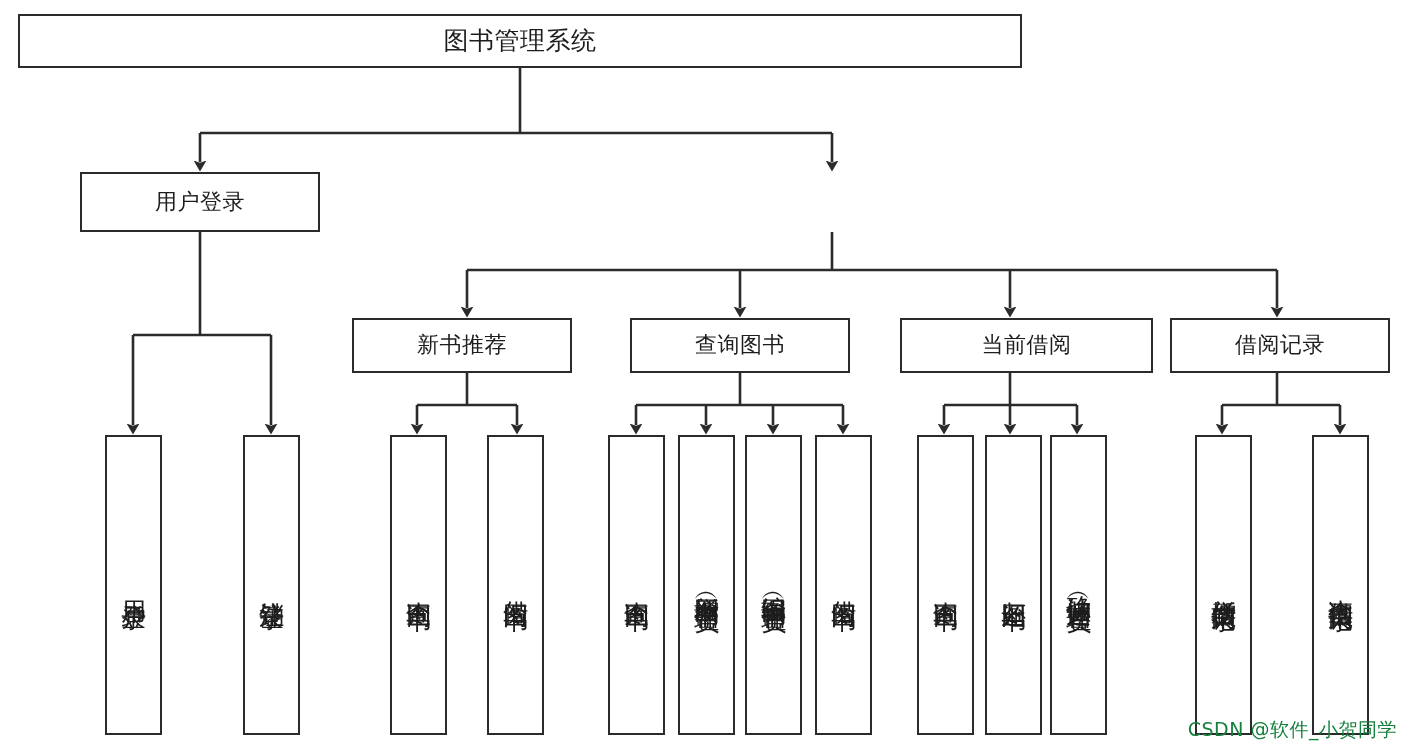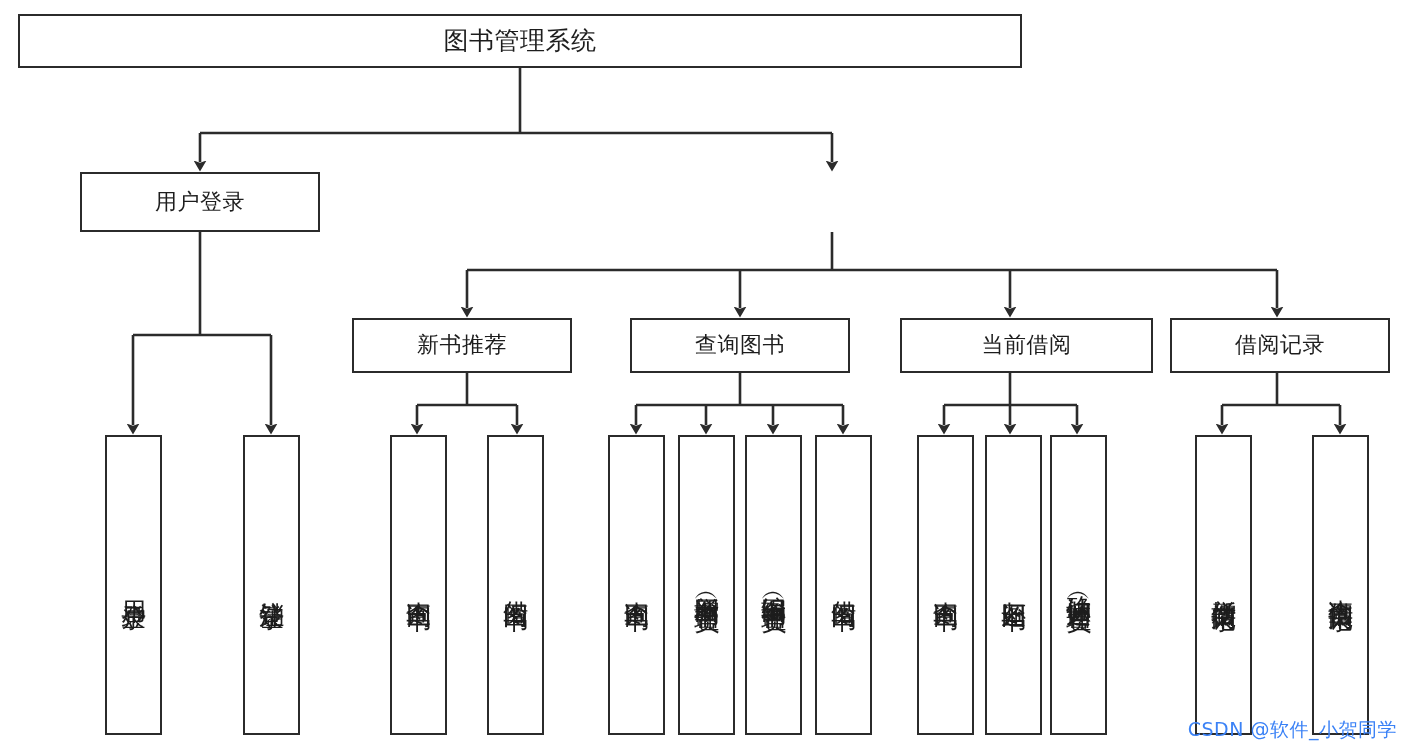--- a/index.html
+++ b/index.html
@@ -58,21 +58,21 @@
     letter-spacing:2px;
     white-space:normal;
     max-height:288px;
   }
   
   #watermark{
     position:absolute;
     right:8px;
     bottom:4px;
     font-size:19px;
-    color:#3b82f6;
+    color:#15803d;
     letter-spacing:0.5px;
     z-index:5;
     white-space:nowrap;
     user-select:none;
   }
 </style>
 </head>
 <body>
 
 <div id="canvas">

